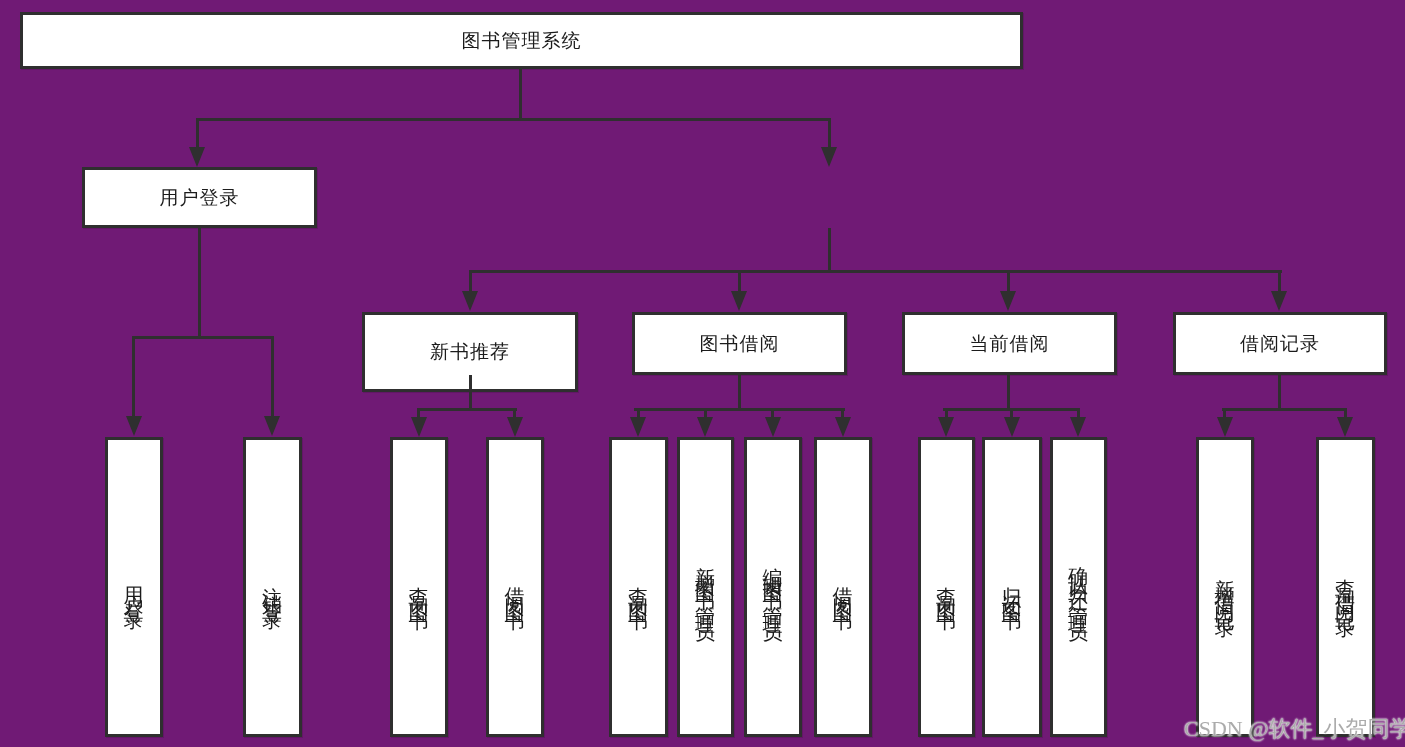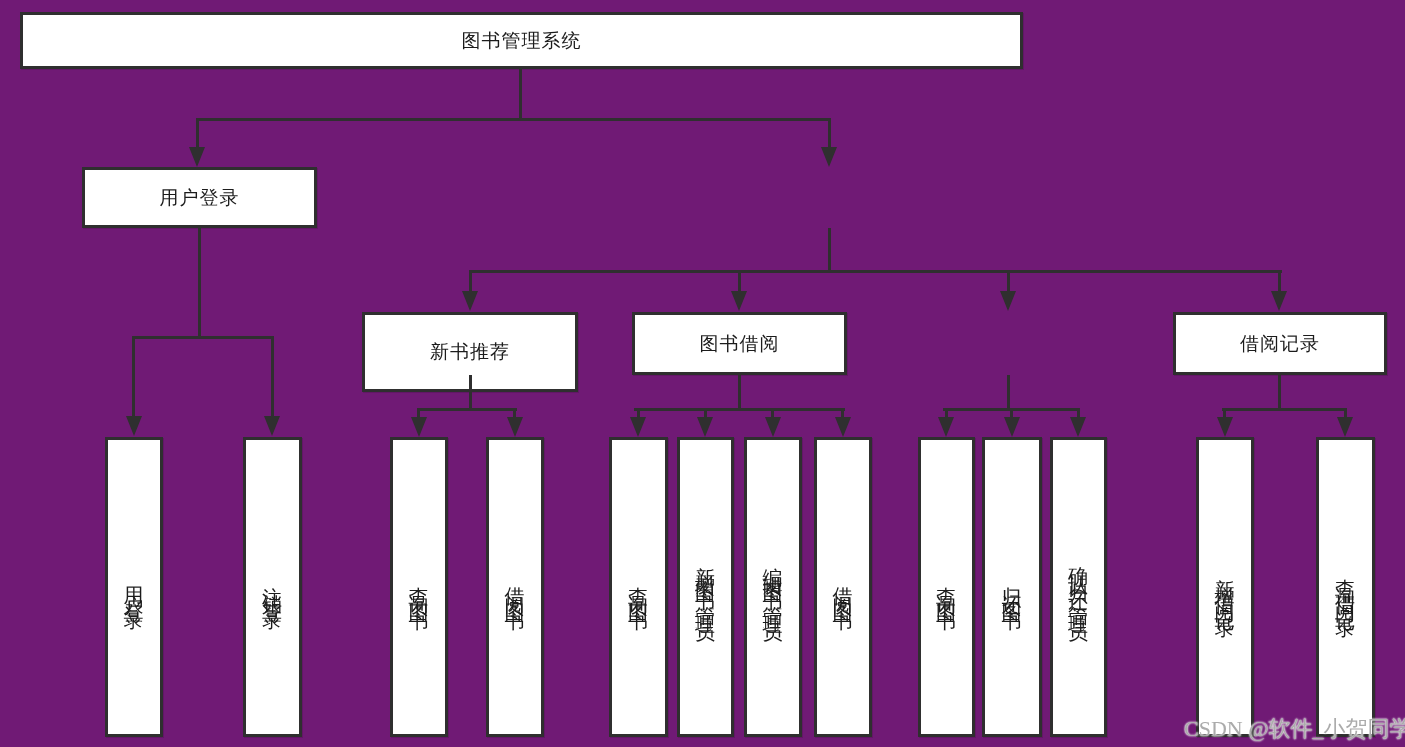--- a/index.html
+++ b/index.html
@@ -63,20 +63,21 @@
   <div class="arrow" style="left:462px;  top:291px;"></div>
   <div class="vline" style="left:738px;  top:270px; height:22px;"></div>
   <div class="arrow" style="left:731px;  top:291px;"></div>
   <div class="vline" style="left:1007px; top:270px; height:22px;"></div>
   <div class="arrow" style="left:1000px; top:291px;"></div>
   <div class="vline" style="left:1278px; top:270px; height:22px;"></div>
   <div class="arrow" style="left:1271px; top:291px;"></div>
 
   <div class="node" style="left:362px;  top:312px; width:216px; height:80px;">新书推荐</div>
   <div class="node" style="left:632px;  top:312px; width:215px; height:63px;">图书借阅</div>
+  <div class="node" style="left:902px;  top:312px; width:215px; height:63px;">当前借阅</div>
   <div class="node" style="left:1173px; top:312px; width:214px; height:63px;">借阅记录</div>
 
   <div class="vline" style="left:469px; top:375px; height:34px;"></div>
   <div class="hline" style="left:417px; top:408px; width:100px;"></div>
   <div class="vline" style="left:417px; top:408px; height:10px;"></div>
   <div class="arrow" style="left:411px; top:417px;"></div>
   <div class="vline" style="left:513px; top:408px; height:10px;"></div>
   <div class="arrow" style="left:507px; top:417px;"></div>
 
   <div class="vline" style="left:738px; top:375px; height:34px;"></div>

